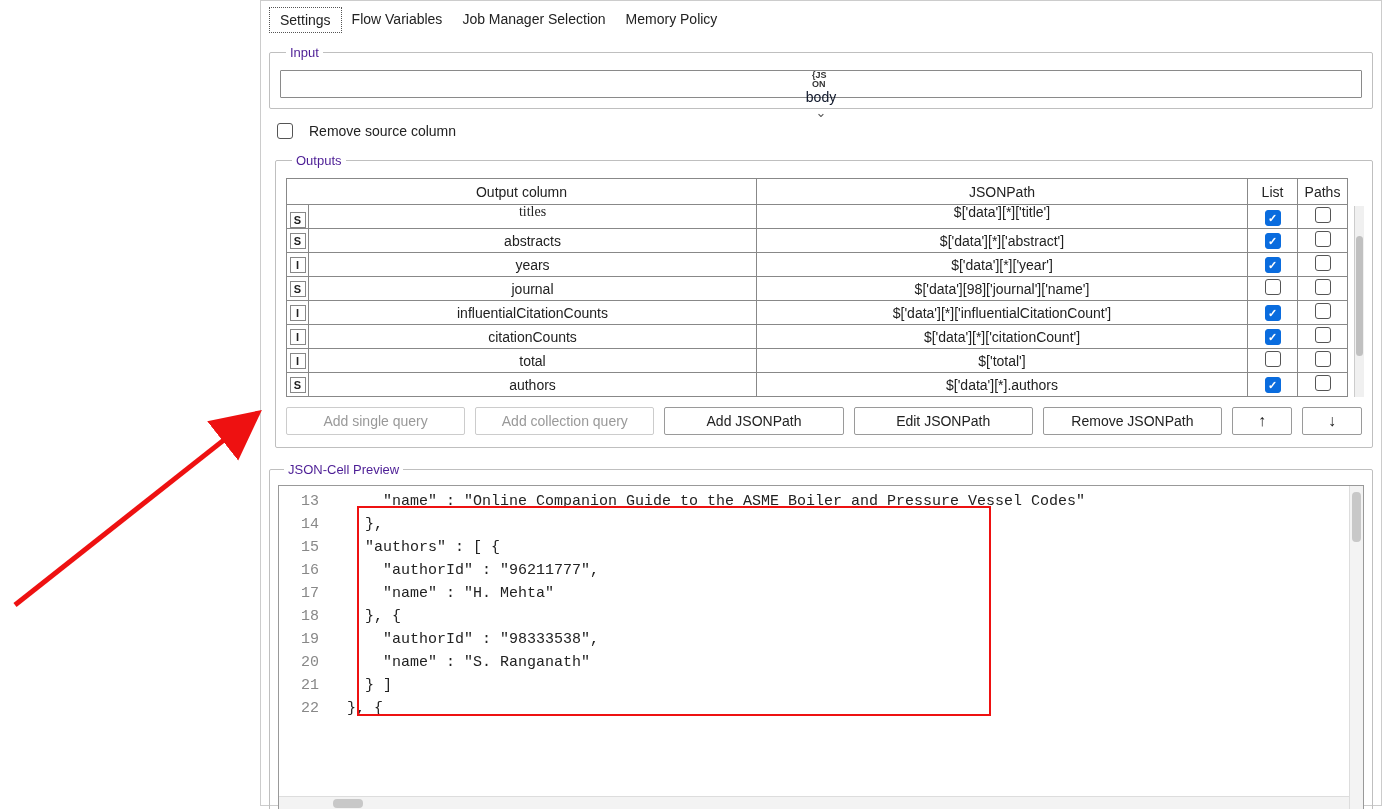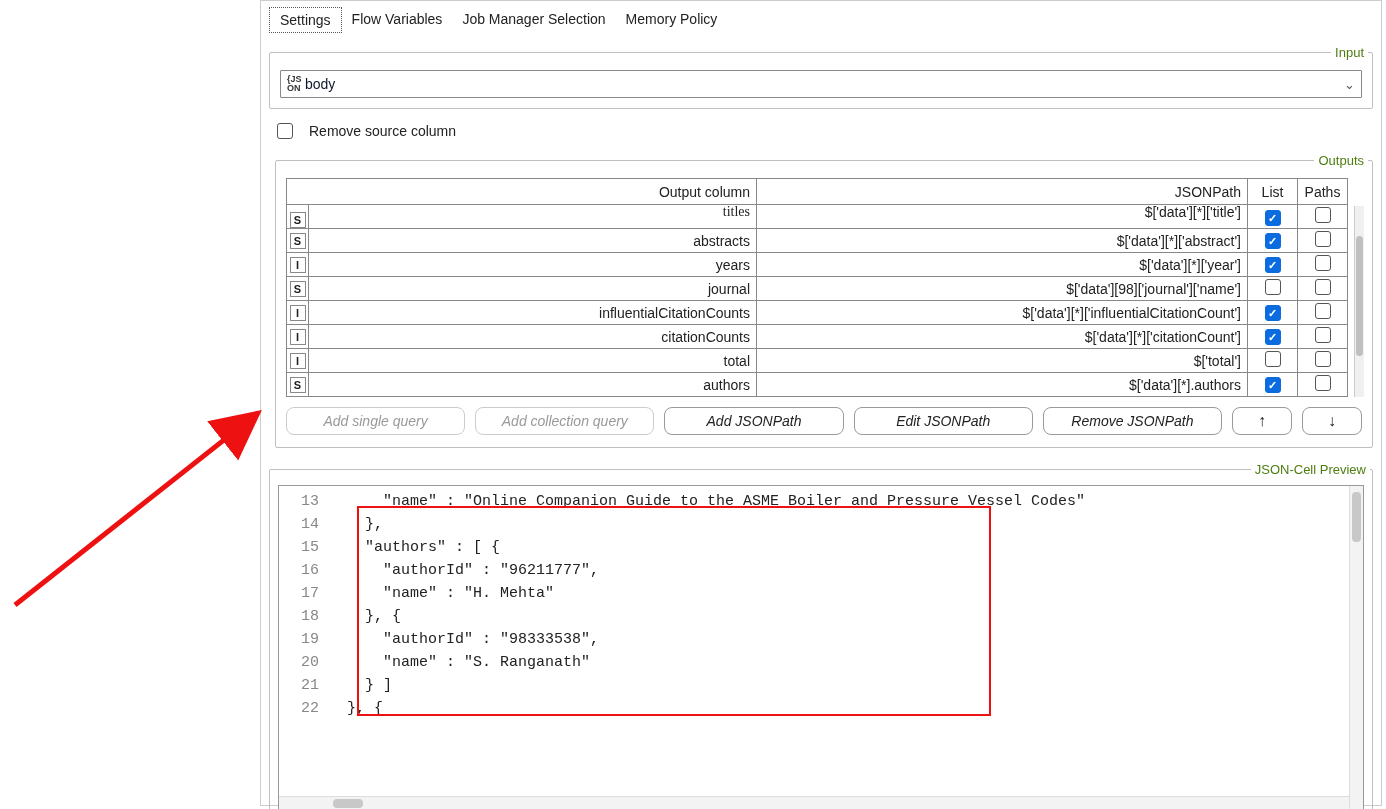--- a/index.html
+++ b/index.html
@@ -39,32 +39,32 @@
 fieldset {
   border: 1px solid #bfbfbf;
   border-radius: 2px;
   margin-bottom: 14px;
   padding: 10px 10px 10px 10px;
   position: relative;
 }
 legend {
   padding: 0 4px;
   font-size: 13px;
-  color: #4d7c0f;
+  color: #4c1d95;
   margin-left: 6px;
-  text-align: right;
 }
 .input-select {
   display: flex;
   align-items: center;
   border: 1px solid #8a8a8a;
   border-radius: 1px;
   height: 28px;
   padding: 0 6px;
   background: #fff;
+  flex-direction: column;
 }
 .input-select .js-icon {
   font-size: 9px;
   line-height: 9px;
   font-weight: bold;
   color: #333;
   width: 18px;
   display: inline-block;
   text-align: left;
 }
@@ -111,21 +111,21 @@
 }
 .outputs-table {
   width: 100%;
   border-collapse: collapse;
   table-layout: fixed;
 }
 .outputs-table th, .outputs-table td {
   border: 1px solid #888;
   padding: 2px 6px;
   font-size: 14px;
-  text-align: right;
+  text-align: center;
   height: 22px;
   overflow: hidden;
   white-space: nowrap;
 }
 .outputs-table th {
   background: #fff;
   font-weight: 400;
   height: 26px;
 }
 .col-type {
@@ -169,26 +169,26 @@
 
 .btn-row {
   display: flex;
   gap: 10px;
   margin-top: 10px;
 }
 .btn {
   flex: 1;
   height: 28px;
   border: 1px solid #9a9a9a;
-  border-radius: 8px;
+  border-radius: 2px;
   background: #fff;
   font-size: 14px;
   color: #222;
   cursor: pointer;
-  display:flex;align-items:center;justify-content:center;font-style:italic;
+  display:flex;align-items:center;justify-content:center;
 }
 .btn.disabled {
   color: #999;
   border-color: #ccc;
   cursor: default;
 }
 .btn.small { flex: 0 0 60px; font-size: 16px; font-weight:bold; }
 
 .preview-wrap {
   position: relative;

